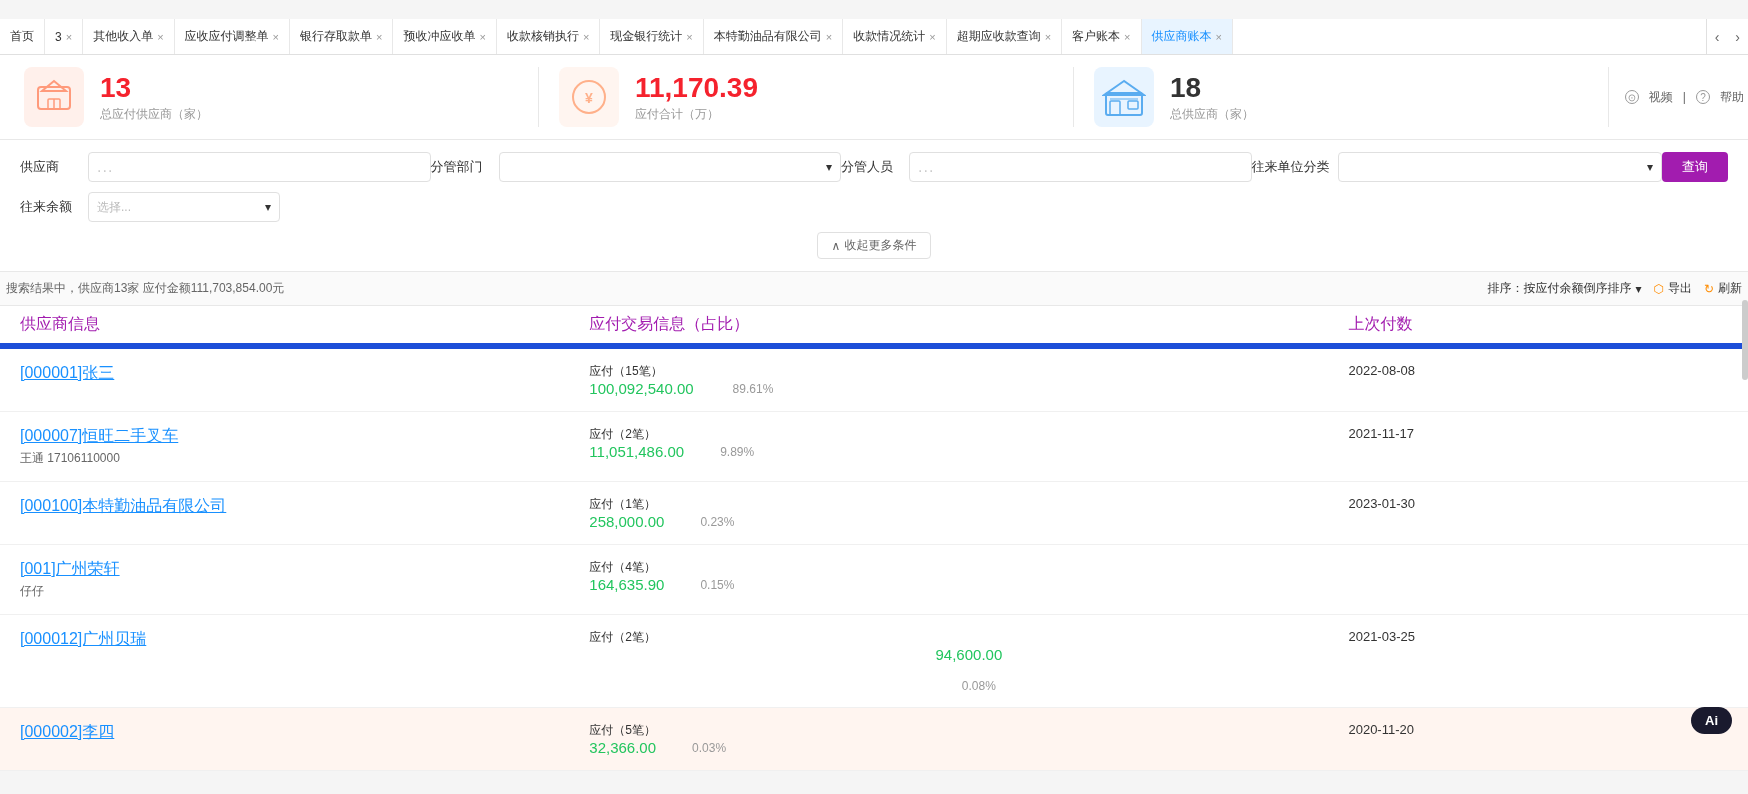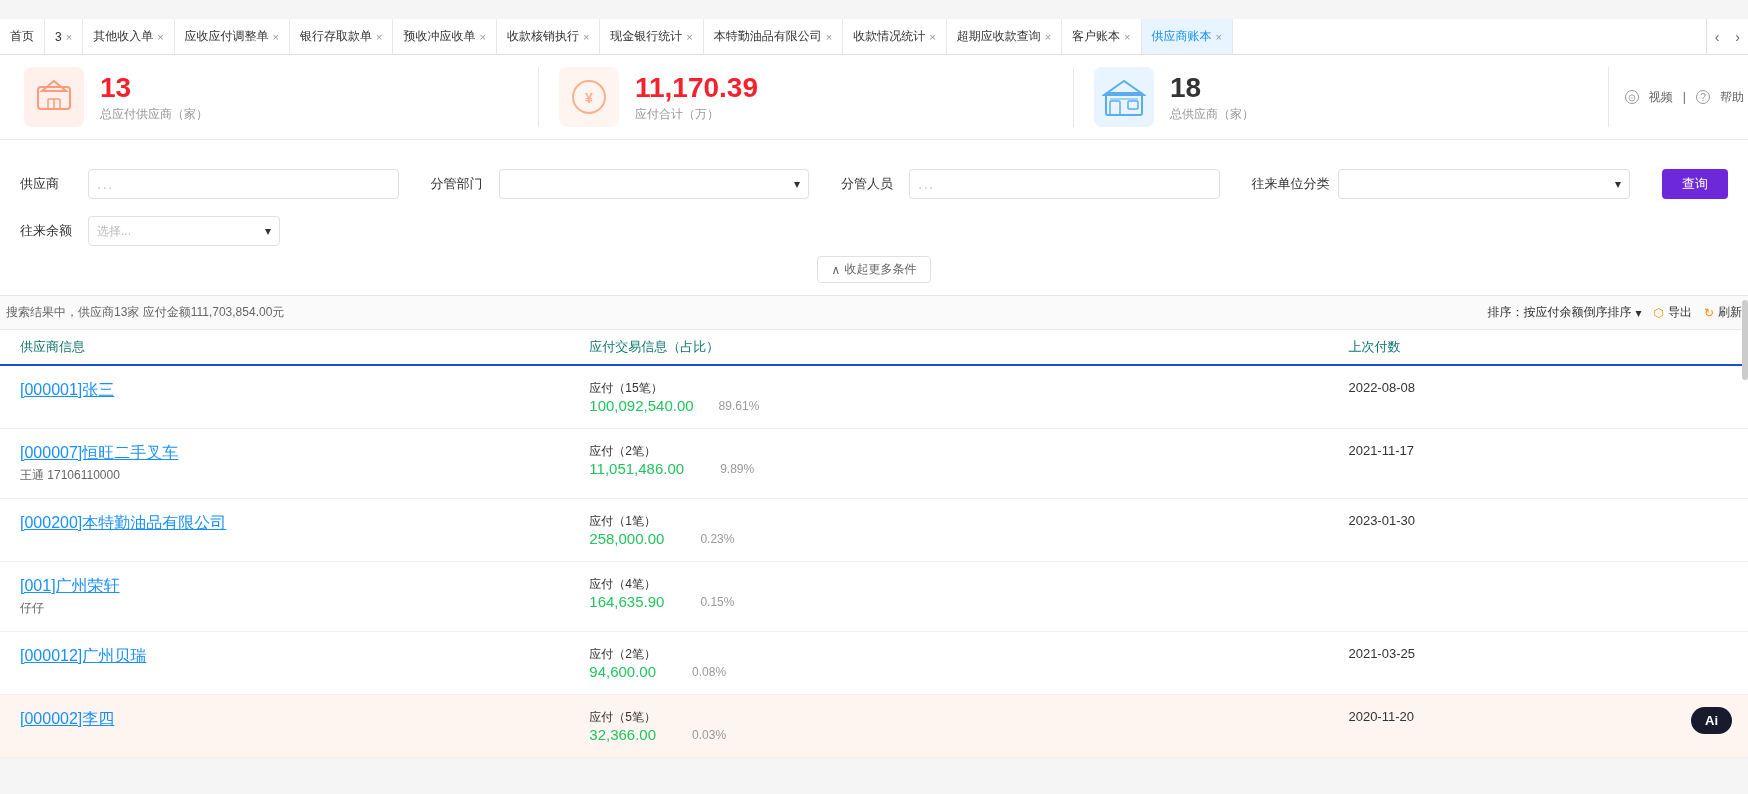--- a/index.html
+++ b/index.html
@@ -36,36 +36,36 @@
     .icon-store { background: #e8f4ff; color: #5aacf0; }
     .summary-info .big-number { font-size: 28px; font-weight: bold; color: #f5222d; line-height: 1.2; }
     .summary-info .sub-label { font-size: 12px; color: #999; margin-top: 2px; }
     .top-right-links { display: flex; align-items: center; font-size: 12px; color: #666; gap: 10px; padding-left: 16px; }
     .top-right-links a { color: #666; text-decoration: none; cursor: pointer; }
 
     
     .filter-area {
       background: #fff; padding: 12px 20px; border-bottom: 1px solid #e8e8e8;
     }
-    .filter-row { display: flex; align-items: center; gap: 32px; margin-bottom: 10px; margin-top: 17px; }
+    .filter-row { display: flex; align-items: center; gap: 0; margin-bottom: 10px; }
     .filter-item { display: flex; align-items: center; gap: 8px; flex: 1; }
     .filter-label { font-size: 13px; color: #333; white-space: nowrap; min-width: 60px; }
     .filter-input {
       flex: 1; height: 30px; border: 1px solid #e0e0e0; border-radius: 4px;
       padding: 0 8px; font-size: 12px; color: #333; background: #fff;
       display: flex; align-items: center; justify-content: space-between; cursor: pointer;
     }
     .filter-input .dots { color: #ccc; font-size: 16px; letter-spacing: 1px; }
     .filter-select {
       flex: 1; height: 30px; border: 1px solid #e0e0e0; border-radius: 4px;
       padding: 0 8px; font-size: 12px; background: #fff; display: flex;
       align-items: center; justify-content: space-between; cursor: pointer;
     }
     .query-btn {
-      background: #6d28d9; color: #fff; border: none; border-radius: 4px;
+      background: #a21caf; color: #fff; border: none; border-radius: 4px;
       padding: 6px 20px; font-size: 13px; cursor: pointer; white-space: nowrap;
     }
     .collapse-btn {
       display: flex; align-items: center; justify-content: center; gap: 4px;
       border: 1px solid #e0e0e0; border-radius: 4px; padding: 4px 14px;
       font-size: 12px; color: #666; cursor: pointer; background: #fff;
       margin: 6px auto 0; width: fit-content;
     }
 
     
@@ -80,22 +80,22 @@
       display: flex; align-items: center; gap: 4px; cursor: pointer; color: #333; font-size: 12px;
     }
     .action-btn {
       display: flex; align-items: center; gap: 4px; cursor: pointer; color: #333; font-size: 12px;
     }
 
     
     .data-table { background: #fff; }
     .table-header {
       display: grid; grid-template-columns: 3fr 4fr 2fr;
-      padding: 8px 20px; background: #fff; border-bottom: 2px solid #1d4ed8;
-      font-size: 13px; font-weight: 500; color: #0f766e;
+      padding: 8px 20px; background: #fff; border-bottom: 6px solid #1d4ed8;
+      font-size: 16px; font-weight: 500; color: #a21caf;
     }
     .table-row {
       display: grid; grid-template-columns: 3fr 4fr 2fr;
       padding: 14px 20px; border-bottom: 1px solid #f0f0f0;
       background: #fff; align-items: start;
     }
     .table-row.highlighted { background: #fff5f0; }
     .supplier-name { color: #1890ff; cursor: pointer; font-size: 16px; text-decoration: underline; }
     .supplier-sub { font-size: 12px; color: #666; margin-top: 3px; }
     .tx-label { font-size: 12px; color: #333; }
@@ -296,21 +296,21 @@
     <div>应付交易信息（占比）</div>
     <div>上次付数</div>
   </div>
 
   <div class="table-row">
     <div>
       <div><a class="supplier-name">[000001]张三</a></div>
     </div>
     <div>
       <div class="tx-label">应付（15笔）</div>
-      <div style="display:flex;align-items:center;gap:5px;">
+      <div style="display:flex;align-items:center;gap:19px;">
         <a class="tx-amount">100,092,540.00</a>
         <span class="tx-pct">89.61%</span>
       </div>
     </div>
     <div>
       <span class="date-text">2022-08-08</span>
     </div>
   </div>
 
   <div class="table-row">
@@ -325,21 +325,21 @@
         <span class="tx-pct">9.89%</span>
       </div>
     </div>
     <div>
       <span class="date-text">2021-11-17</span>
     </div>
   </div>
 
   <div class="table-row">
     <div>
-      <div><a class="supplier-name">[000200]本特勤油品有限公司</a></div>
+      <div><a class="supplier-name">[000100]本特勤油品有限公司</a></div>
     </div>
     <div>
       <div class="tx-label">应付（1笔）</div>
       <div style="display:flex;align-items:center;gap:16px;">
         <a class="tx-amount">258,000.00</a>
         <span class="tx-pct">0.23%</span>
       </div>
     </div>
     <div>
       <span class="date-text">2023-01-30</span>
@@ -362,21 +362,21 @@
       <span class="date-text"></span>
     </div>
   </div>
 
   <div class="table-row">
     <div>
       <div><a class="supplier-name">[000012]广州贝瑞</a></div>
     </div>
     <div>
       <div class="tx-label">应付（2笔）</div>
-      <div style="display:flex;align-items:center;gap:16px;">
+      <div style="display:flex;align-items:center;gap:16px;flex-direction:column;">
         <a class="tx-amount">94,600.00</a>
         <span class="tx-pct">0.08%</span>
       </div>
     </div>
     <div>
       <span class="date-text">2021-03-25</span>
     </div>
   </div>
 
   <div class="table-row highlighted">

